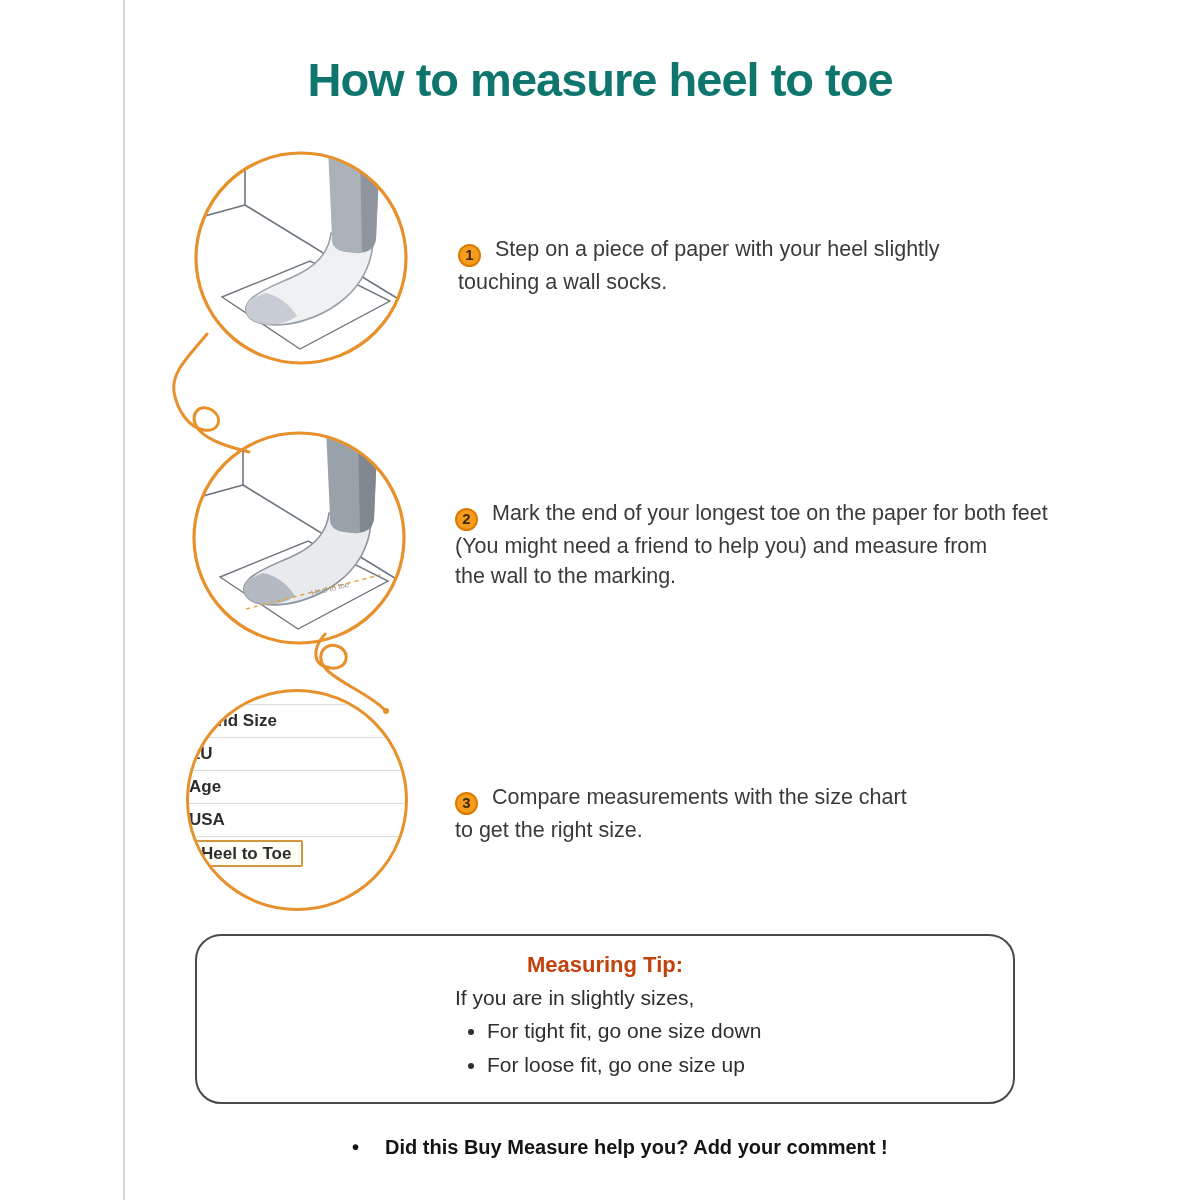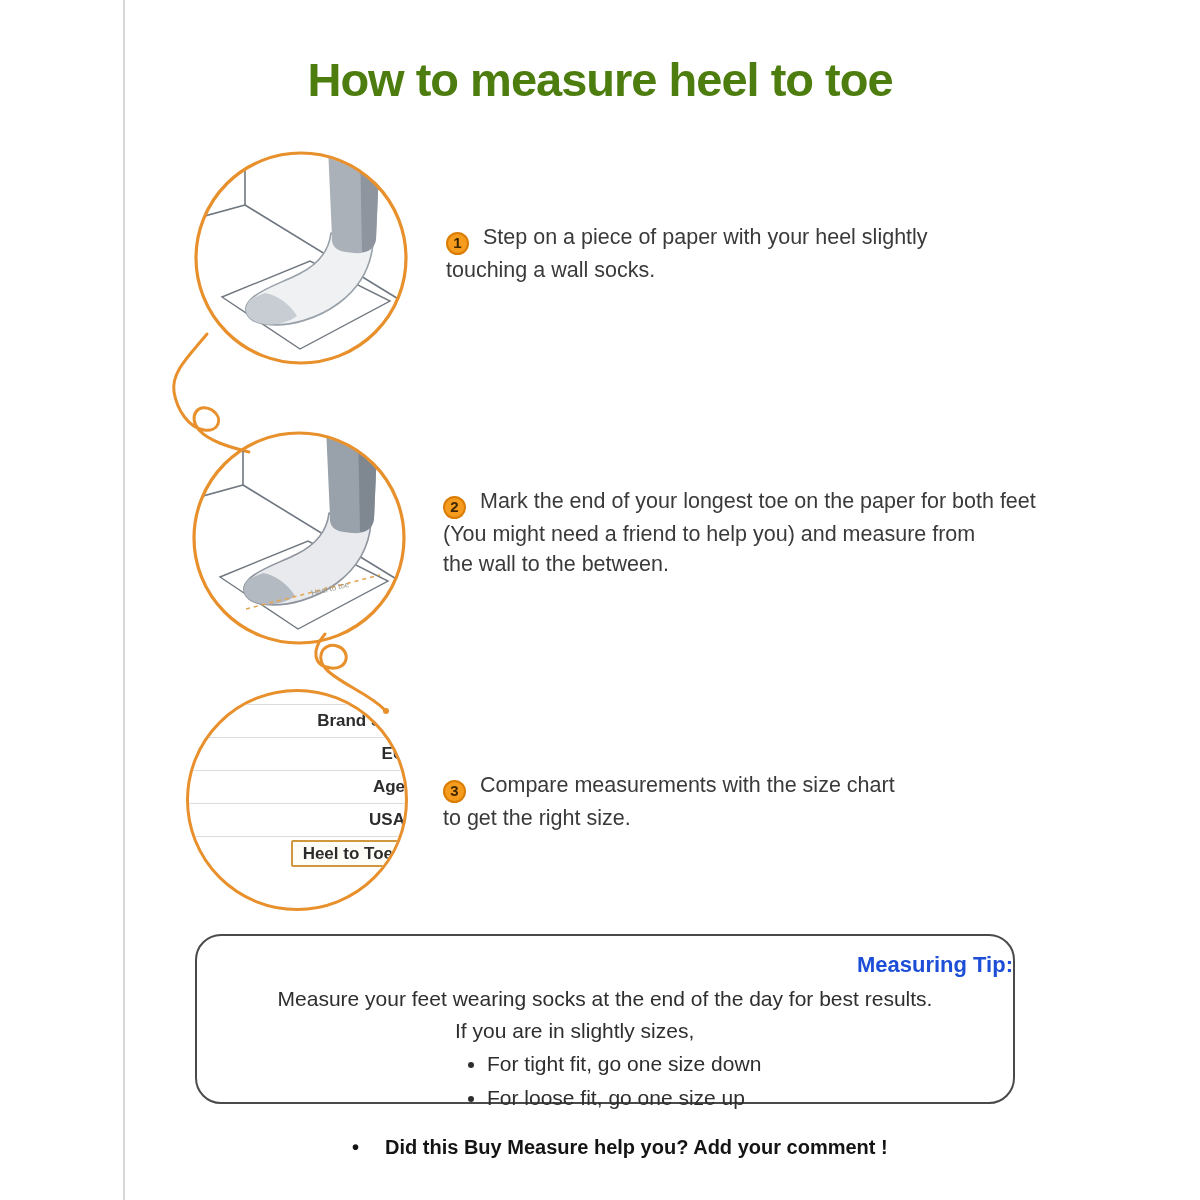--- a/index.html
+++ b/index.html
@@ -1,52 +1,52 @@
 <!DOCTYPE html>
 <html><head>
 <meta charset="utf-8">
 <style>
   html,body{margin:0;padding:0;background:#fff;}
   .page{position:relative;width:1200px;height:1200px;background:#ffffff;overflow:hidden;
         font-family:"Liberation Sans",sans-serif;}
   .divider{position:absolute;left:123px;top:0;width:2px;height:1200px;background:#d7d7d7;}
 
   .title{position:absolute;top:52px;left:0;width:100%;margin:0;text-align:center;
-         font-size:47px;font-weight:700;color:#4d7c0f;letter-spacing:-1px;}
+         font-size:47px;font-weight:700;color:#0f766e;letter-spacing:-1px;}
 
   .circle-illus{position:absolute;width:222px;height:222px;}
   #c1{left:190px;top:147px;}
   #c2{left:188px;top:427px;}
 
   .conn{position:absolute;}
   #conn1{left:163px;top:328px;width:100px;height:130px;}
   #conn2{left:303px;top:630px;width:100px;height:95px;}
 
   
   .chart-circle{position:absolute;left:186px;top:689px;width:216px;height:216px;
                 border:3px solid #E8902C;border-radius:50%;background:#fff;overflow:hidden;}
   .chart-rows{position:absolute;left:0;top:12px;width:100%;}
-  .chart-row{height:32px;line-height:32px;text-align:right;font-size:17px;font-weight:700;
+  .chart-row{height:32px;line-height:32px;text-align:left;font-size:17px;font-weight:700;
              color:#2c2c2c;border-top:1px solid #dcdcdc;}
   .hl-box{display:inline-block;border:2px solid #D1973C;background:#FFFEF6;border-radius:2px;
           padding:0 10px;line-height:23px;margin-top:3px;font-size:17px;font-weight:700;color:#2c2c2c;}
 
   
-  .step{position:absolute;color:#3a3a3a;font-size:21.5px;line-height:30px;margin:0;}
+  .step{position:absolute;color:#3a3a3a;font-size:21.5px;line-height:30px;margin:12px;}
   #step1{left:446px;top:222px;width:530px;}
   #step2{left:443px;top:486px;width:610px;}
   #step3{left:443px;top:770px;width:480px;}
   .badge{display:inline-flex;align-items:center;justify-content:center;width:23px;height:23px;
          border-radius:50%;background:#F59B1E;border:2px solid #D97C00;color:#402800;
          font-size:15px;font-weight:700;vertical-align:-4px;margin-right:8px;box-sizing:border-box;}
 
   
   .tip{position:absolute;left:195px;top:934px;width:820px;height:170px;box-sizing:border-box;
        border:2px solid #4a4a4a;border-radius:26px;background:#fff;}
-  .tip-title{margin:16px 0 0;text-align:right;font-size:22px;font-weight:700;color:#1d4ed8;}
+  .tip-title{margin:16px 0 0;text-align:center;font-size:22px;font-weight:700;color:#c2410c;}
   .tip-line1{margin:9px 0 0;text-align:center;font-size:21px;color:#2e2e2e;}
   .tip-sub{margin:8px 0 0 258px;font-size:21px;color:#2e2e2e;}
   .tip-sub ul{margin:3px 0 0;padding-left:32px;list-style:disc;}
   .tip-sub li{margin-top:7px;line-height:27px;}
 
   .footer{position:absolute;left:352px;top:1136px;display:flex;align-items:center;
           font-size:20px;font-weight:700;color:#141414;}
   .footer .dot{font-size:20px;margin-right:26px;}
 </style>
 </head>
@@ -118,32 +118,31 @@
   <p class="step" id="step1">
     <span class="badge">1</span>
     <span>Step on a piece of paper with your heel slightly</span><br>
     <span>touching a wall socks.</span>
   </p>
 
   <p class="step" id="step2">
     <span class="badge">2</span>
     <span>Mark the end of your longest toe on the paper for both feet</span><br>
     <span>(You might need a friend to help you) and measure from</span><br>
-    <span>the wall to the between.</span>
+    <span>the wall to the marking.</span>
   </p>
 
   <p class="step" id="step3">
     <span class="badge">3</span>
     <span>Compare measurements with the size chart</span><br>
     <span>to get the right size.</span>
   </p>
 
   <div class="tip">
     <p class="tip-title">Measuring Tip:</p>
-    <p class="tip-line1">Measure your feet wearing socks at the end of the day for best results.</p>
     <div class="tip-sub">
       <div>If you are in slightly sizes,</div>
       <ul>
         <li>For tight fit, go one size down</li>
         <li>For loose fit, go one size up</li>
       </ul>
     </div>
   </div>
 
   <div class="footer">

